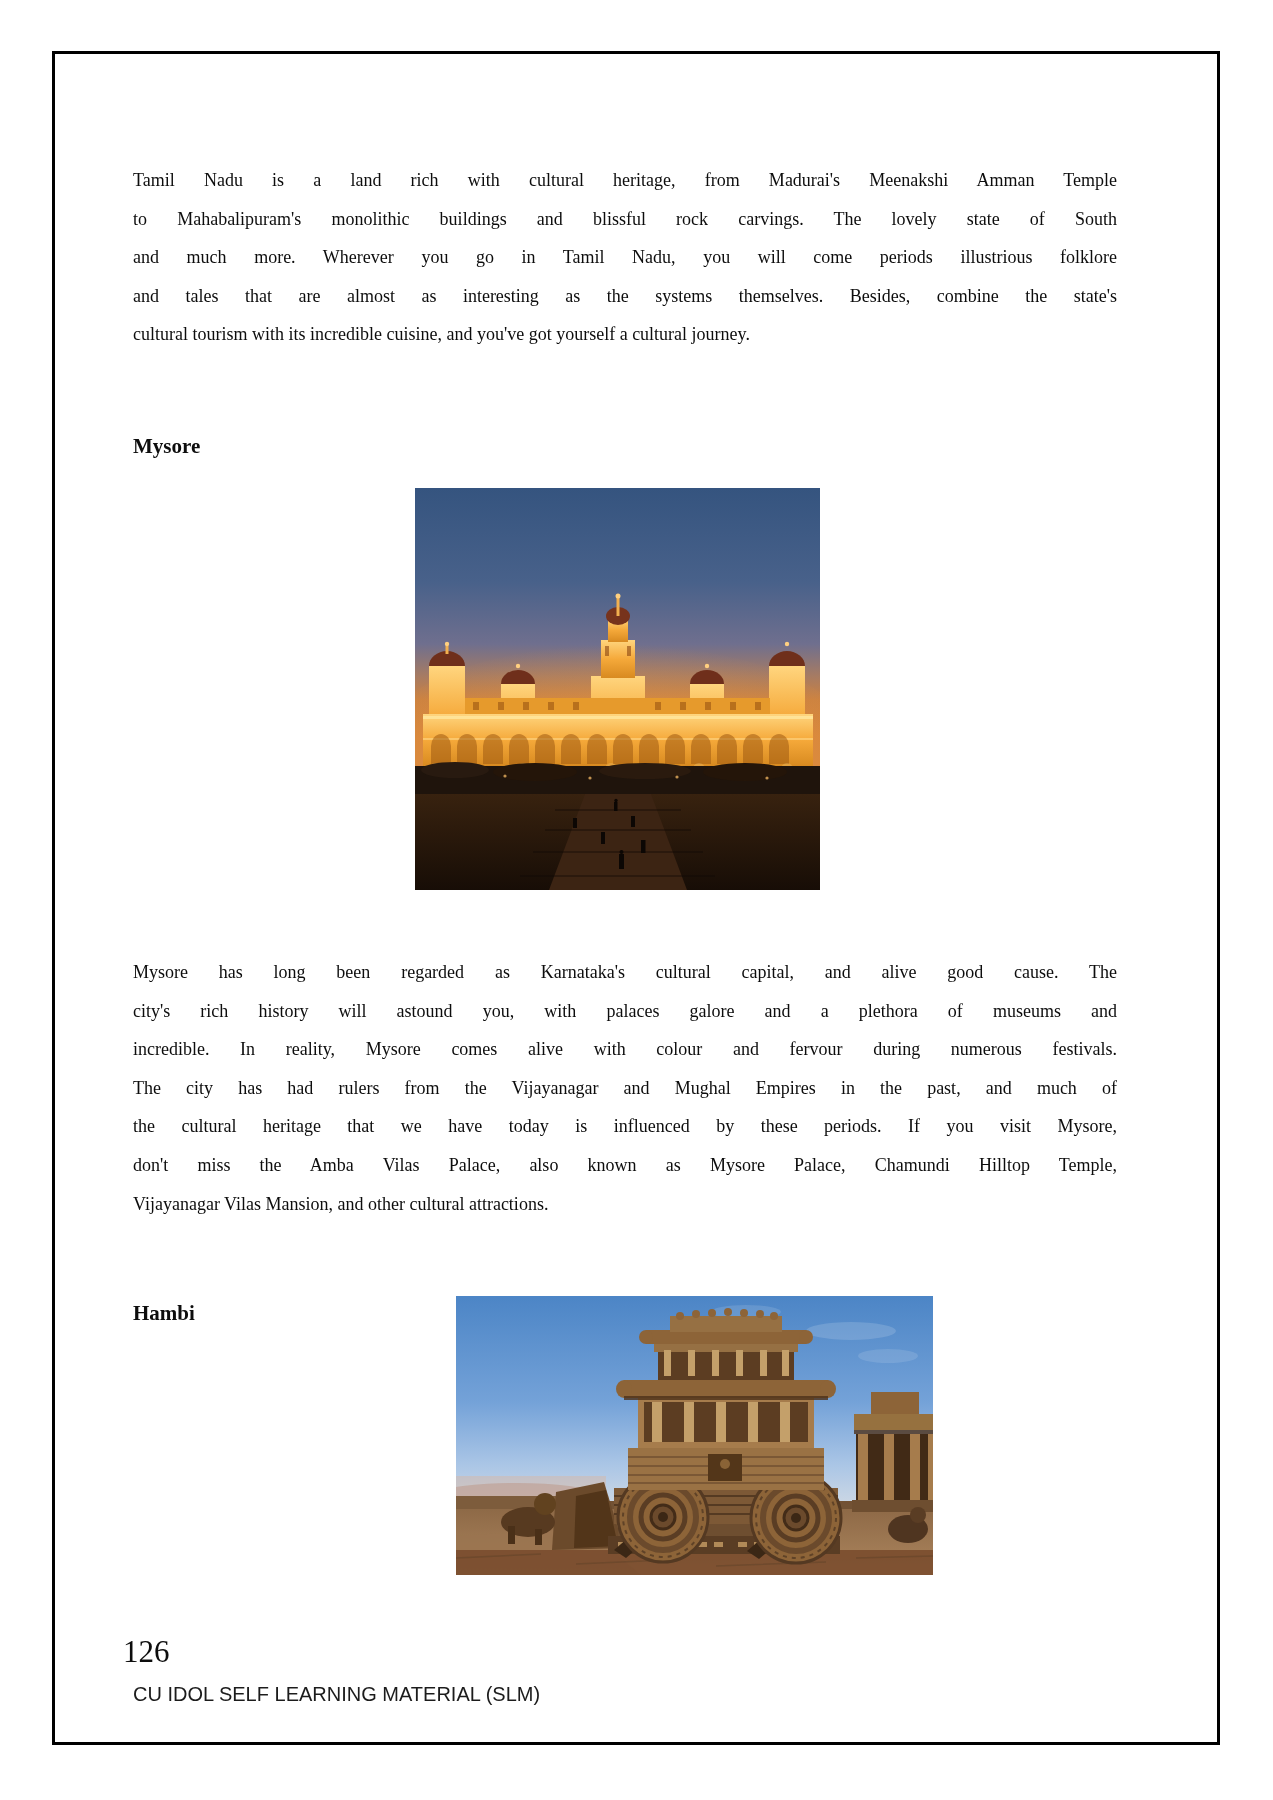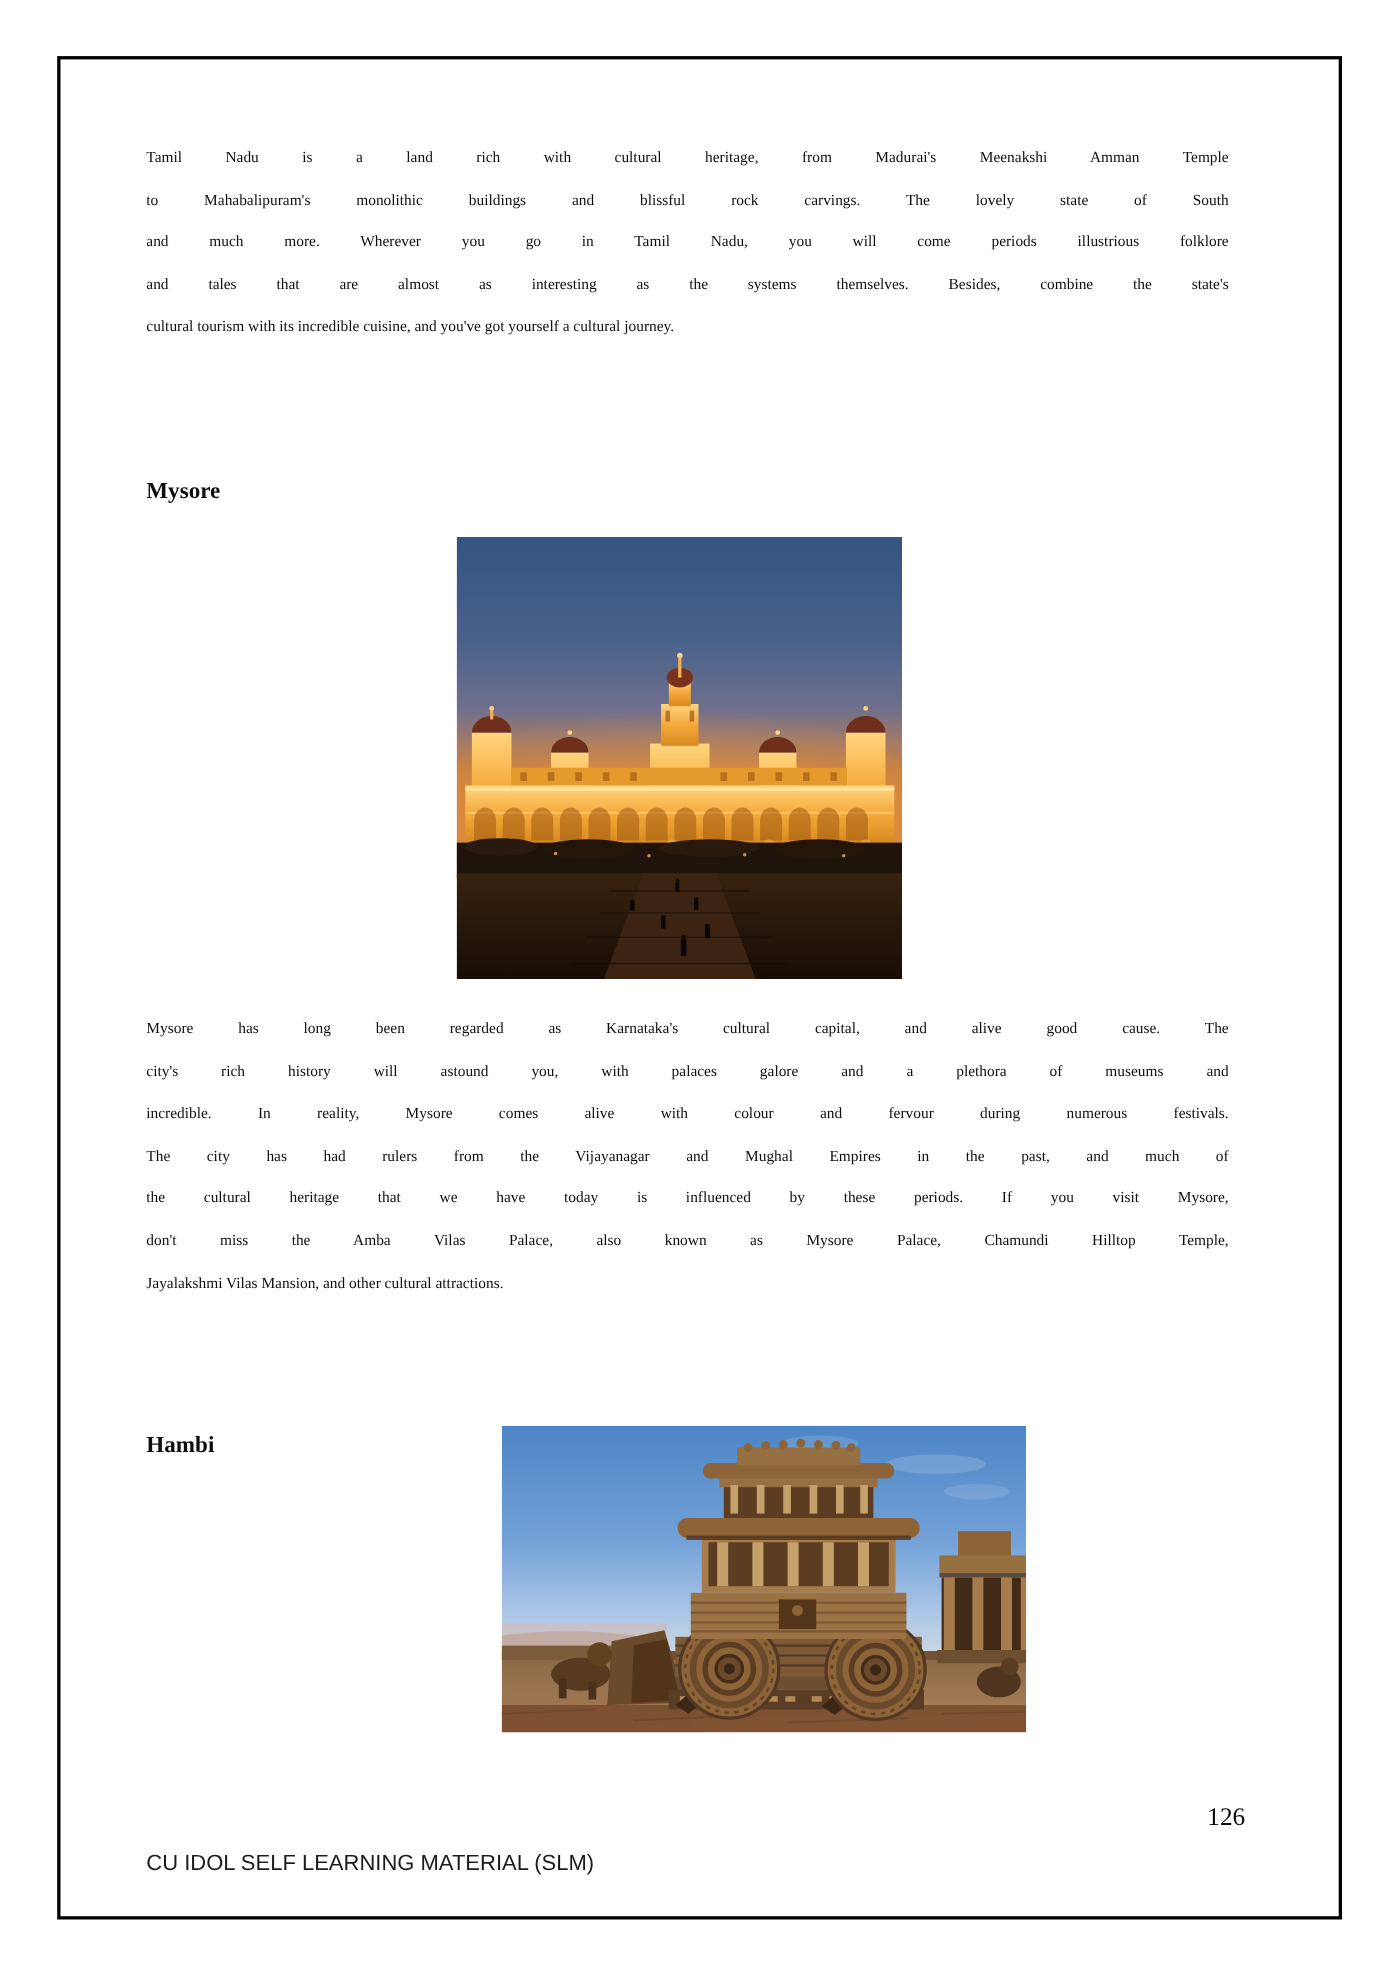--- a/index.html
+++ b/index.html
@@ -1,31 +1,31 @@
 <!DOCTYPE html>
 <html><head>
 <meta charset="utf-8">
 <style>
   html,body{margin:0;padding:0;background:#ffffff;}
   body{width:1273px;height:1800px;position:relative;font-family:"Liberation Serif",serif;color:#0d0d0d;overflow:hidden;}
   .frame{position:absolute;left:52px;top:51px;width:1168px;height:1694px;border:3px solid #000;box-sizing:border-box;background:#fff;}
-  .para{position:absolute;left:133px;width:984px;font-size:14px;line-height:38.6px;}
+  .para{position:absolute;left:133px;width:984px;font-size:18px;line-height:38.6px;margin-top:36px;}
   .tline{text-align:justify;text-align-last:justify;height:38.6px;overflow:hidden;}
   .tline:last-child{text-align-last:left;}
   .para1{top:125px;}
   .para2{top:917px;}
   .heading{position:absolute;left:133px;width:600px;font-size:21px;font-weight:bold;line-height:38px;}
   .h-mysore{top:427px;}
   .h-hambi{top:1294px;}
   figure{margin:0;padding:0;}
   .photo{position:absolute;overflow:hidden;}
   .photo svg{display:block;width:100%;height:100%;}
   .photo-mysore{left:415px;top:488px;width:405px;height:402px;}
   .photo-hambi{left:456px;top:1296px;width:477px;height:279px;}
-  .page-number{position:absolute;top:1637px;left:148px;width:984px;text-align:right;font-size:23px;line-height:30px;}
+  .page-number{position:absolute;top:1637px;left:123px;width:984px;text-align:left;font-size:31px;line-height:30px;}
   .footer{position:absolute;top:1681px;left:133px;width:984px;text-align:left;font-size:20px;line-height:26px;font-family:"Liberation Sans",sans-serif;color:#1c1c1c;}
 </style>
 </head>
 <body>
 
 <div class="frame"></div>
 
 <div class="para para1">
     <div class="tline">Tamil Nadu is a land rich with cultural heritage, from Madurai's Meenakshi Amman Temple</div>
     <div class="tline">to Mahabalipuram's monolithic buildings and blissful rock carvings. The lovely state of South</div>
@@ -175,21 +175,21 @@
   </svg>
 </figure>
 
 <div class="para para2">
     <div class="tline">Mysore has long been regarded as Karnataka's cultural capital, and alive good cause. The</div>
     <div class="tline">city's rich history will astound you, with palaces galore and a plethora of museums and</div>
     <div class="tline">incredible. In reality, Mysore comes alive with colour and fervour during numerous festivals.</div>
     <div class="tline">The city has had rulers from the Vijayanagar and Mughal Empires in the past, and much of</div>
     <div class="tline">the cultural heritage that we have today is influenced by these periods. If you visit Mysore,</div>
     <div class="tline">don't miss the Amba Vilas Palace, also known as Mysore Palace, Chamundi Hilltop Temple,</div>
-    <div class="tline">Jayalakshmi Vilas Mansion, and other cultural attractions.</div>
+    <div class="tline">Vijayanagar Vilas Mansion, and other cultural attractions.</div>
   </div>
 
 <div class="heading h-hambi">Hambi</div>
 
 <figure class="photo photo-hambi">
   <svg viewBox="0 0 477 279" preserveAspectRatio="none">
     <defs>
       <linearGradient id="hSky" x1="0" y1="0" x2="0" y2="1">
         <stop offset="0" stop-color="#4c85c6"></stop>
         <stop offset="0.5" stop-color="#74a2d8"></stop>

